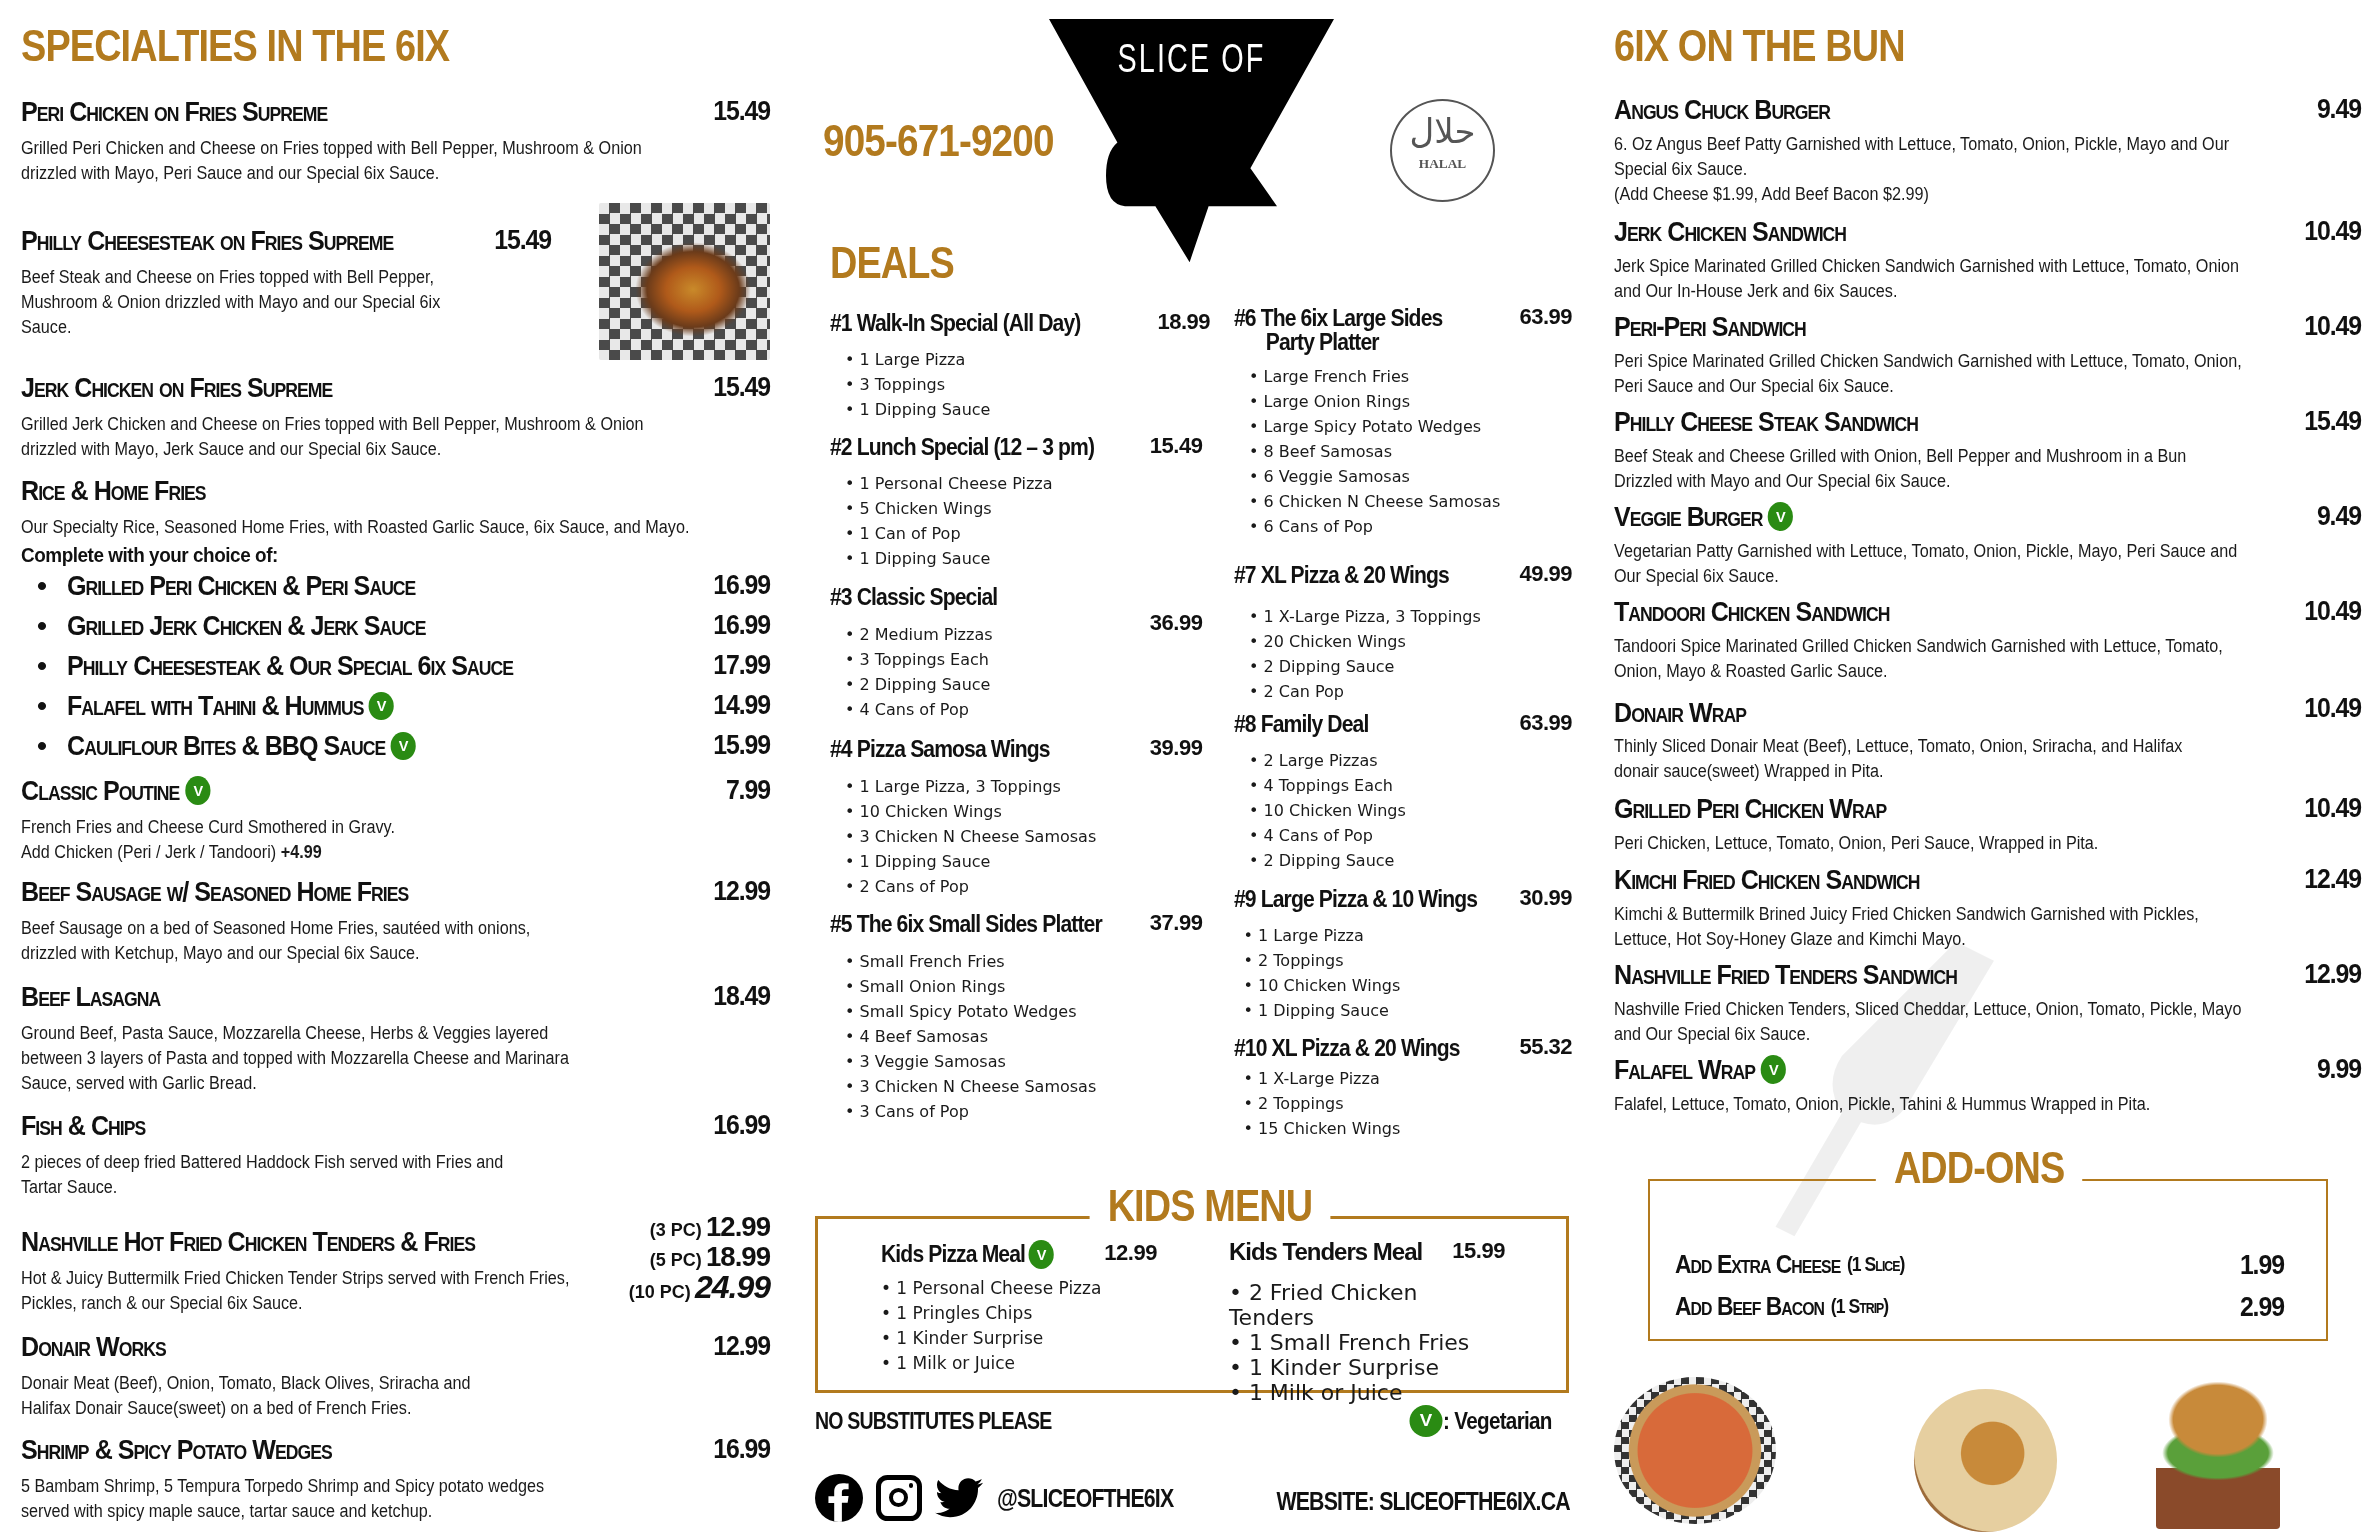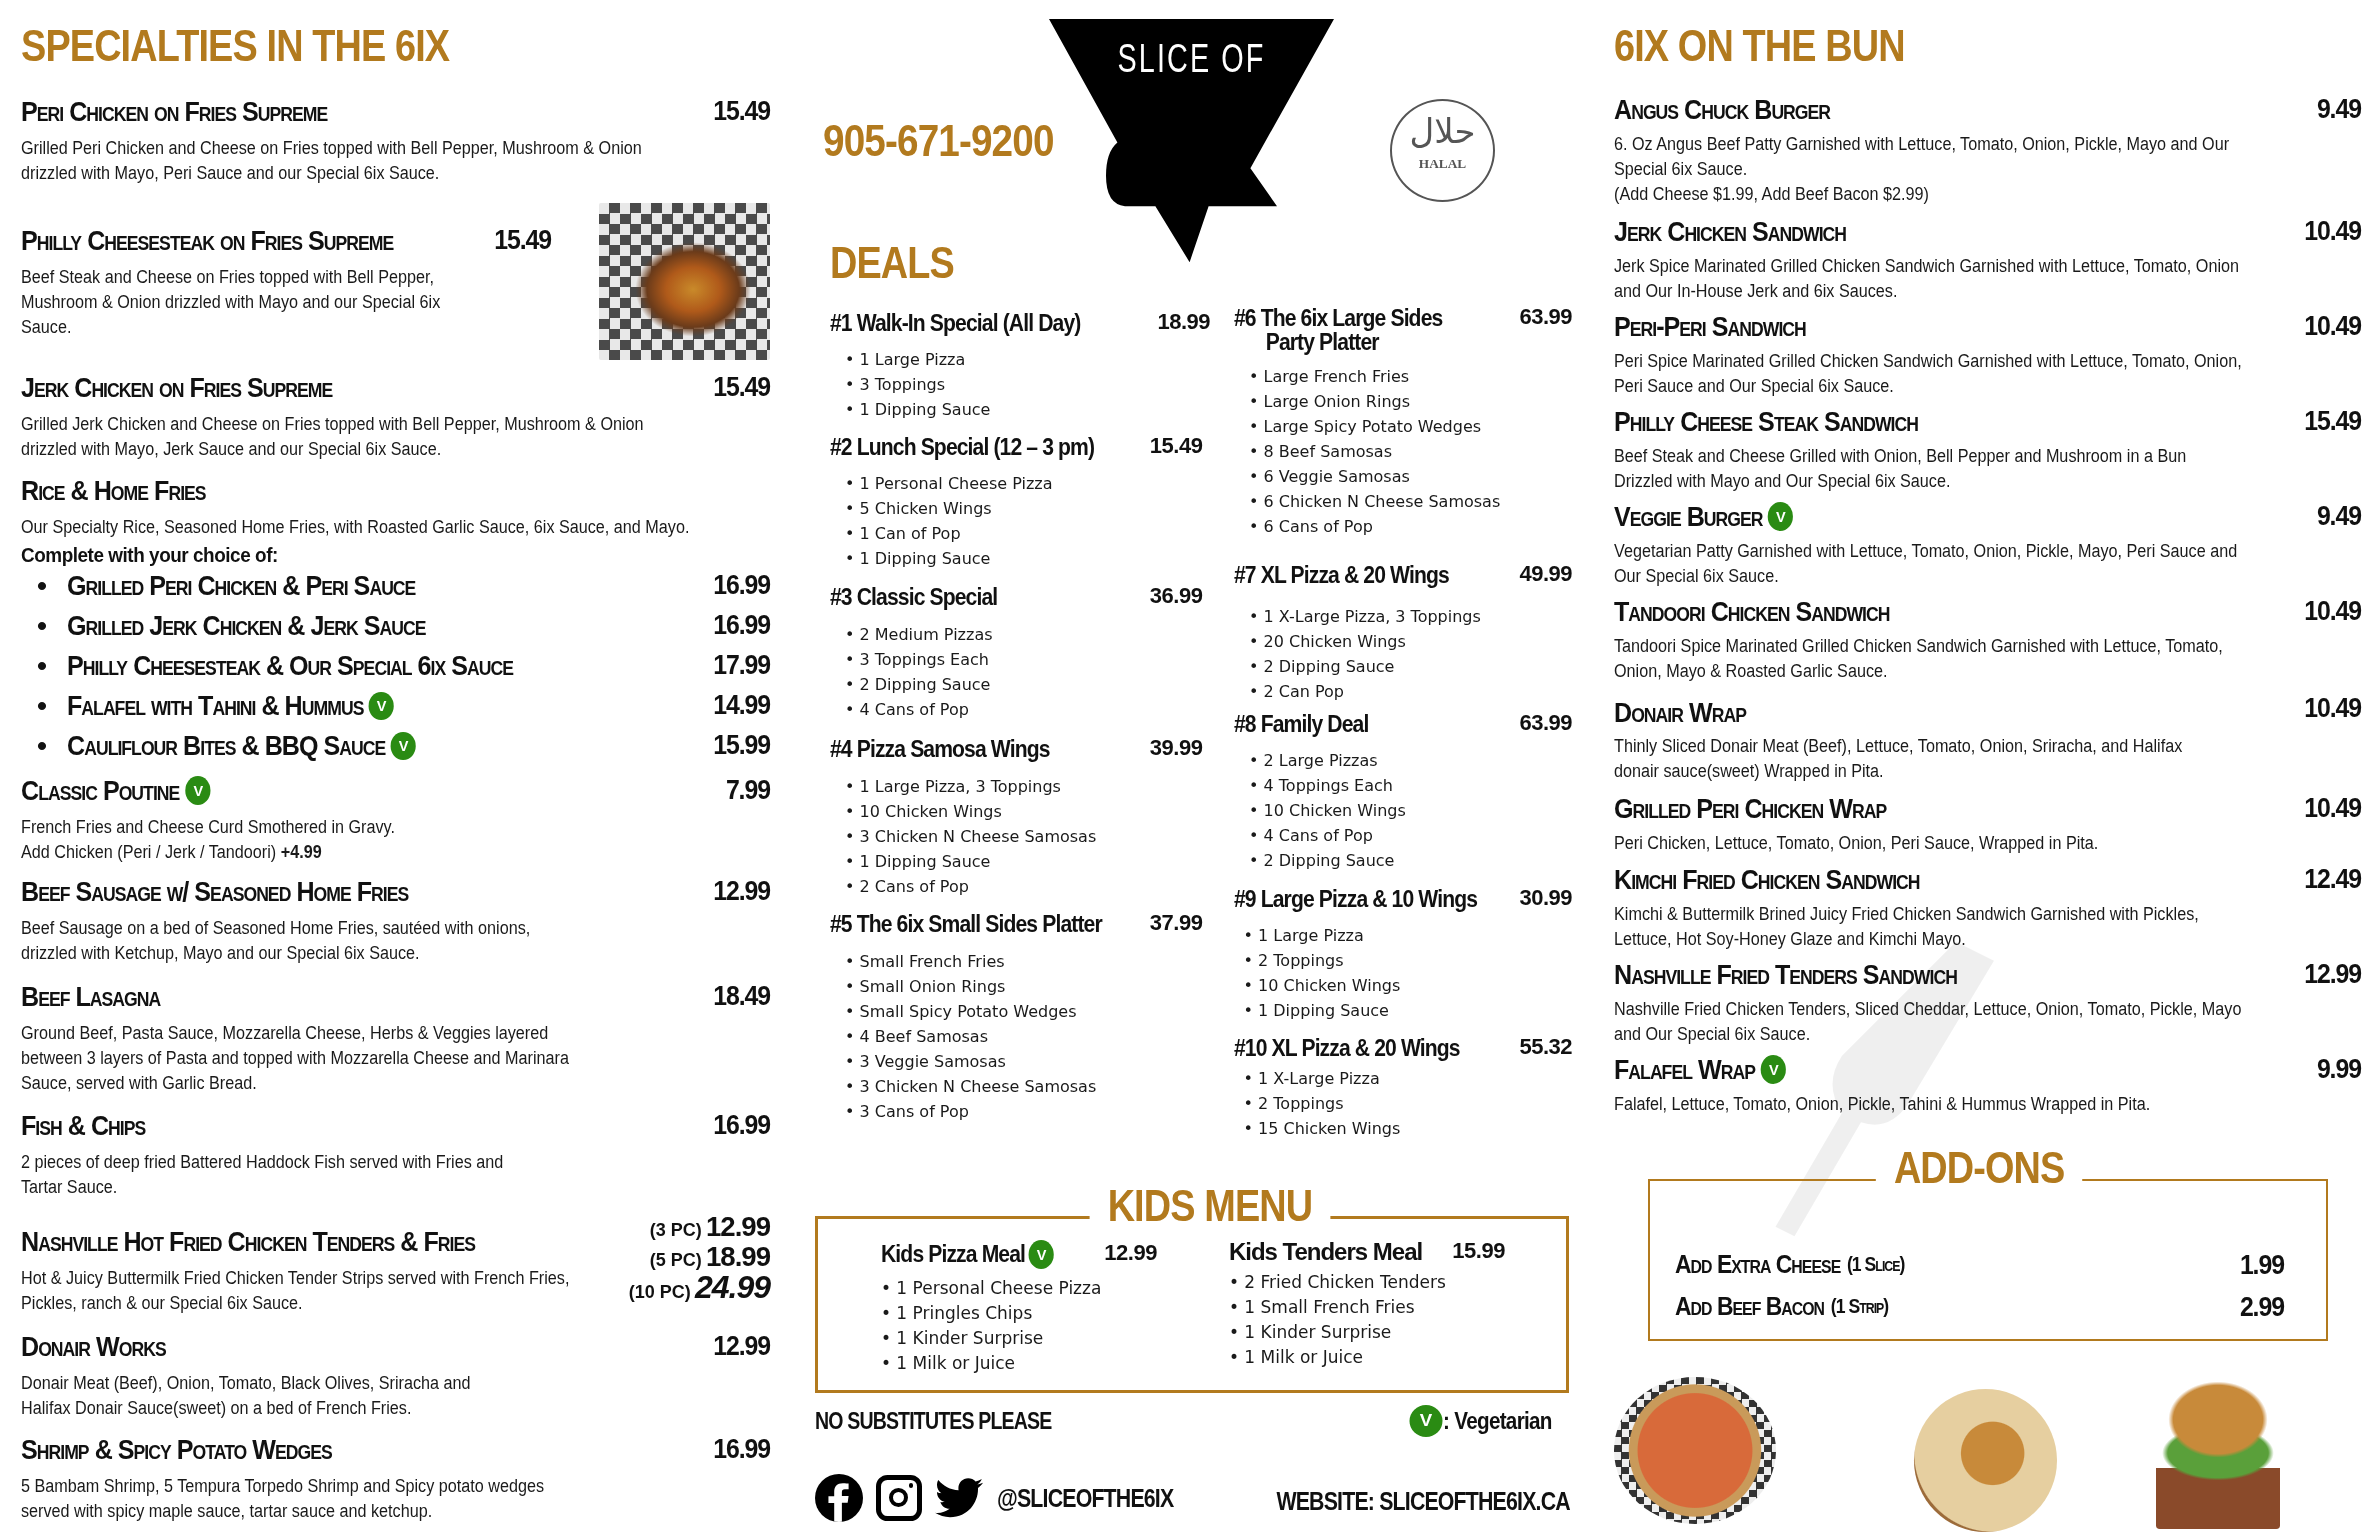--- a/index.html
+++ b/index.html
@@ -173,21 +173,21 @@
       <ul class="deal-list" style="margin-top:9.5px;">
         <li>1 Personal Cheese Pizza</li>
         <li>5 Chicken Wings</li>
         <li>1 Can of Pop</li>
         <li>1 Dipping Sauce</li>
       </ul>
     </div>
     <div style="position:relative; height:152px;">
       <div class="row">
           <div class="deal-title">#3 Classic Special</div>
-          <div class="deal-price" style="right:7.6px;">36.99</div>
+          <div class="deal-price" style="right:7.6px;margin-top:27px;">36.99</div>
         </div>
       <ul class="deal-list" style="margin-top:11.4px;">
         <li>2 Medium Pizzas</li>
         <li>3 Toppings Each</li>
         <li>2 Dipping Sauce</li>
         <li>4 Cans of Pop</li>
       </ul>
     </div>
     <div style="position:relative; height:175px;">
       <div class="row">
@@ -301,21 +301,21 @@
         <li>1 Pringles Chips</li>
         <li>1 Kinder Surprise</li>
         <li>1 Milk or Juice</li>
       </ul>
     </div>
     <div style="position:absolute; left:411px; top:19px; width:276px;">
       <div class="row">
         <span class="deal-title">Kids Tenders Meal</span>
         <span class="deal-price" style="right:0;">15.99</span>
       </div>
-      <ul class="deal-list" style="margin-top:4px; padding-left:0; font-size:17px;">
+      <ul class="deal-list" style="margin-top:14px; padding-left:0; font-size:22px;">
         <li>2 Fried Chicken Tenders</li>
         <li>1 Small French Fries</li>
         <li>1 Kinder Surprise</li>
         <li>1 Milk or Juice</li>
       </ul>
     </div>
   </div>
 
   <div style="position:absolute; left:1.9px; top:1408px; font-weight:700; font-size:23px; letter-spacing:-1px; transform:scaleX(0.85); transform-origin:left;">NO SUBSTITUTES PLEASE</div>
   <div style="position:absolute; right:4.8px; top:1405px; display:flex; align-items:center; gap:1.9px;">

